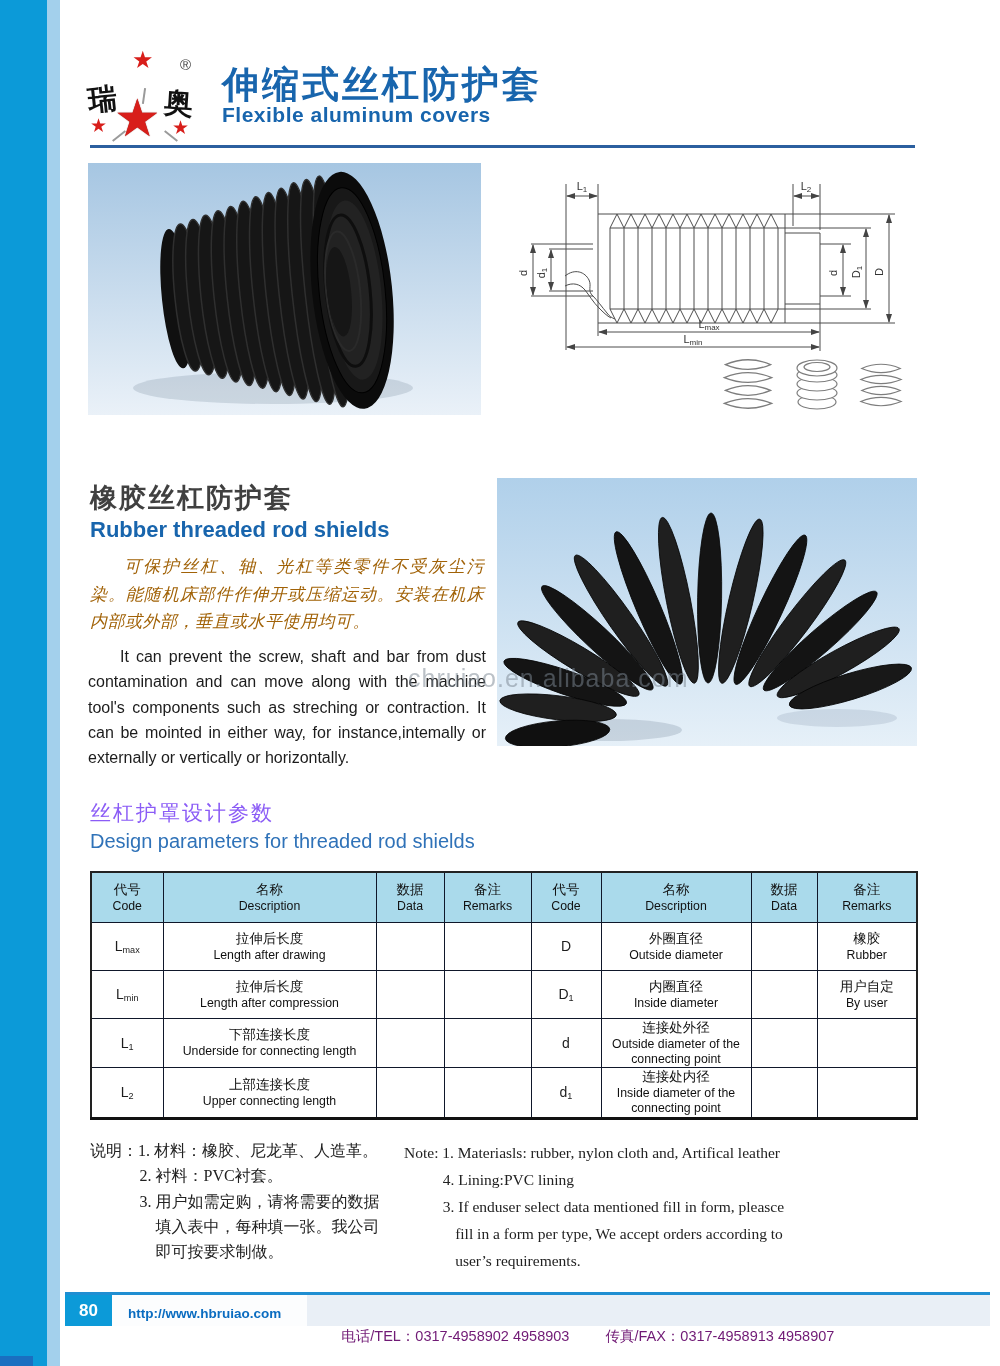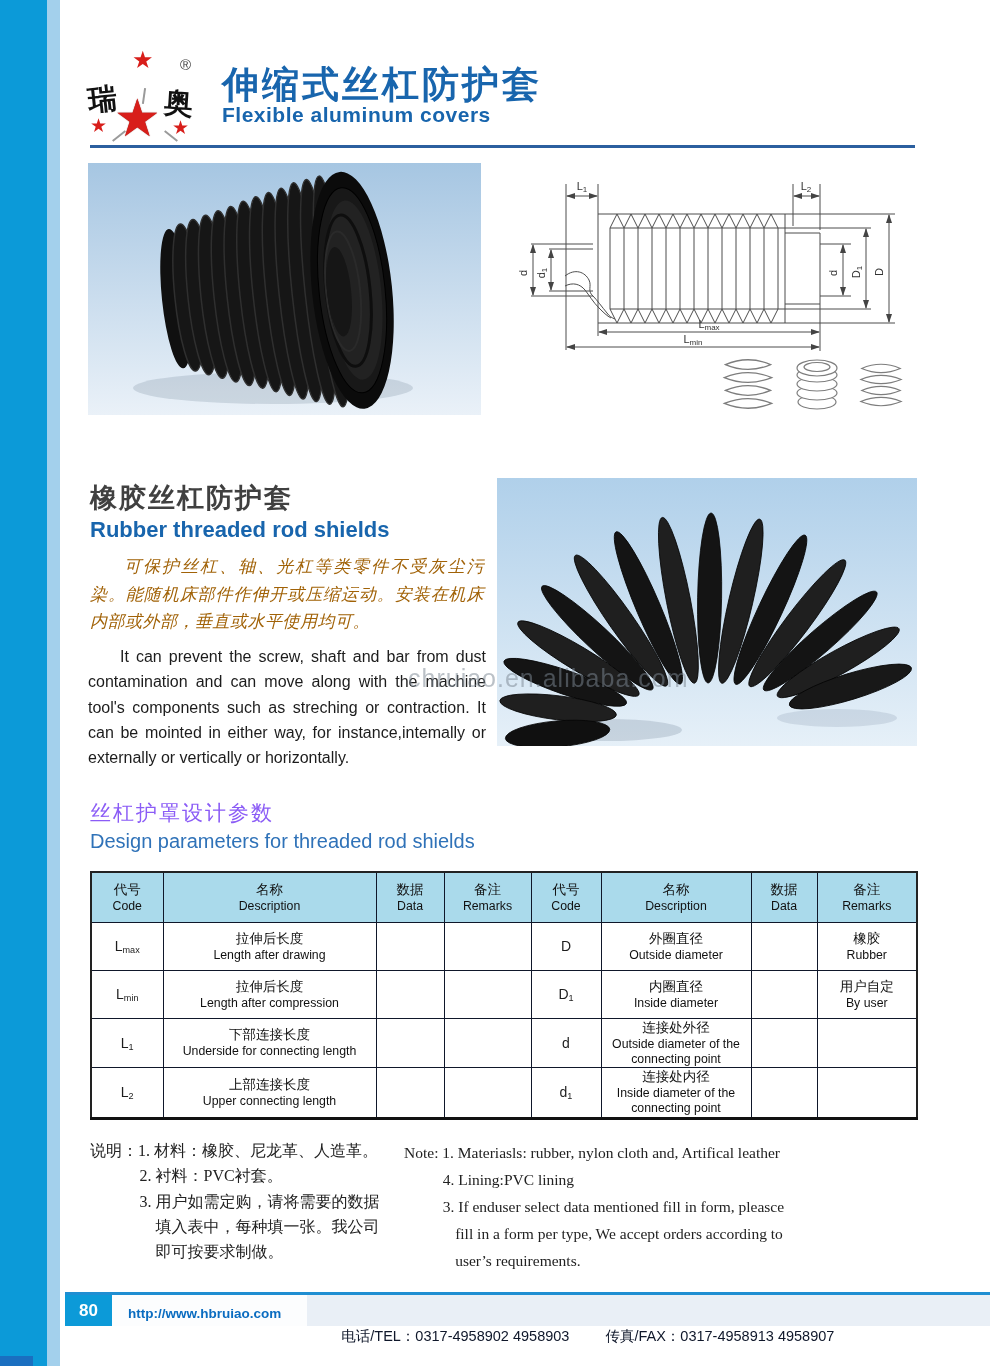--- a/index.html
+++ b/index.html
@@ -48,21 +48,21 @@
   .notes-zh .i1{padding-left:3.1em;}
   .notes-zh .i2{padding-left:4.1em;}
   .notes-en{left:404px;top:1140px;width:400px;font-family:"Liberation Serif", serif;font-size:15.5px;line-height:1.74;color:#222;}
   .notes-en .i1{padding-left:2.5em;}
   .notes-en .i2{padding-left:3.3em;}
 
   .footer-bar{left:65px;top:1292px;width:925px;height:31px;background:#e9eff6;border-top:3px solid #1f8ed2;display:flex;align-items:stretch;}
   .page-box{width:47px;background:#0c9ad8;color:#fff;font-size:17px;font-weight:bold;display:flex;align-items:center;justify-content:center;}
   .site-box{background:#fcfdfe;display:flex;align-items:center;padding:6px 26px 0 16px;}
   .site-box span{font-size:13.5px;font-weight:bold;color:#0a6cc0;}
-  .phones{display:flex;align-items:center;margin-left:34px;font-size:14.5px;color:#0f172a;margin-top:41px;}
+  .phones{display:flex;align-items:center;margin-left:34px;font-size:14.5px;color:#701a75;margin-top:41px;}
   .phones .fax{margin-left:36px;}
 
   svg text{font-family:"Liberation Sans", sans-serif;}
 </style>
 </head>
 <body>
 
 <div class="abs strip-main"></div>
 <div class="abs strip-light"></div>
 <div class="abs strip-bottom"></div>

